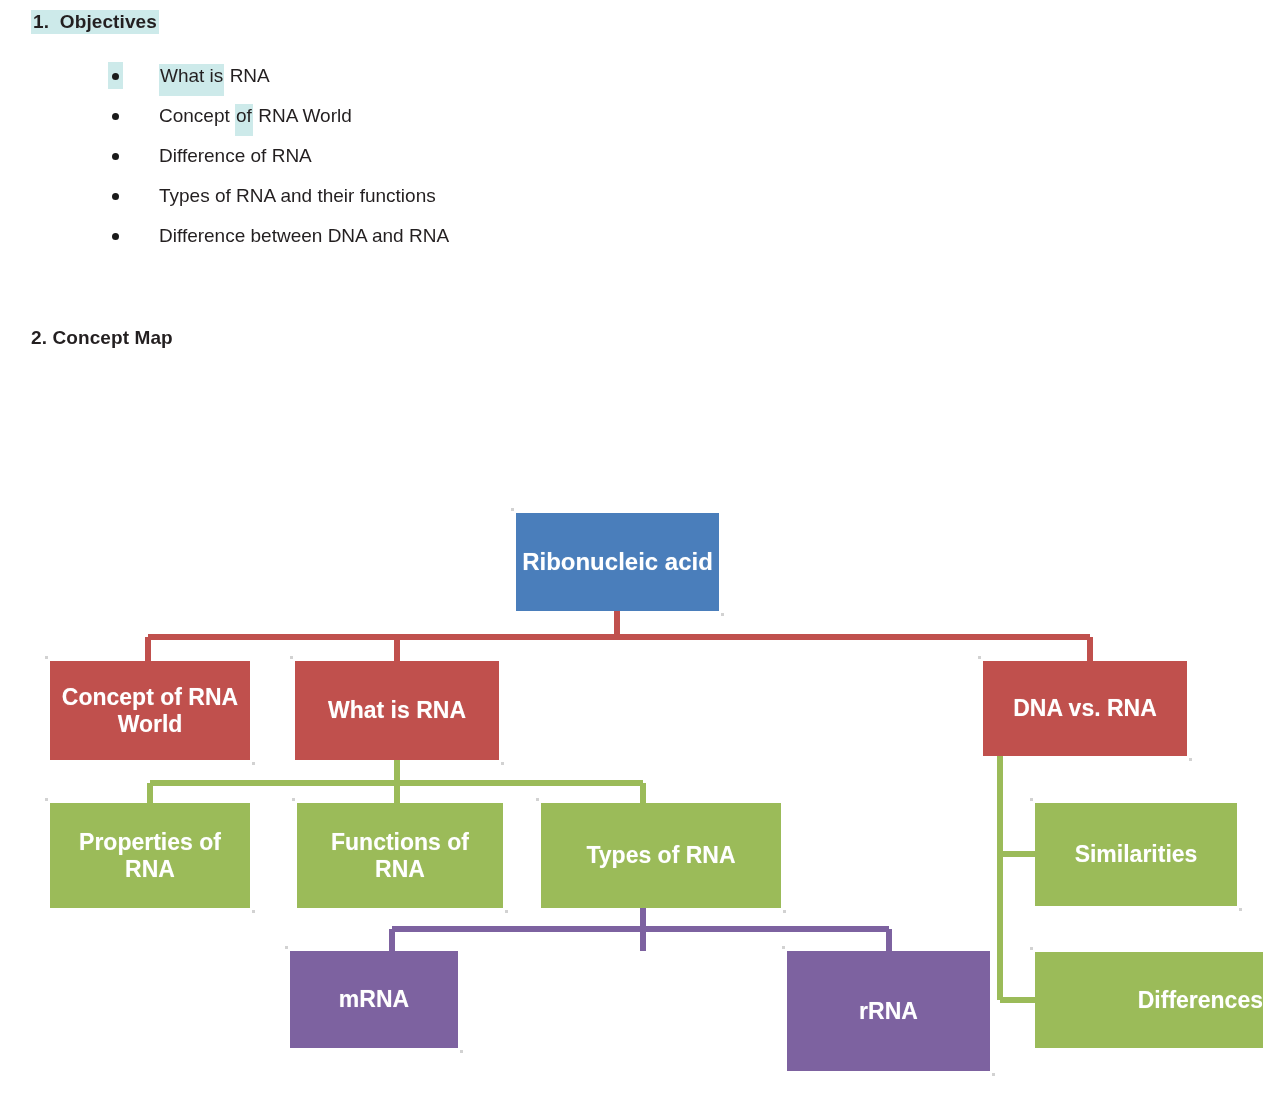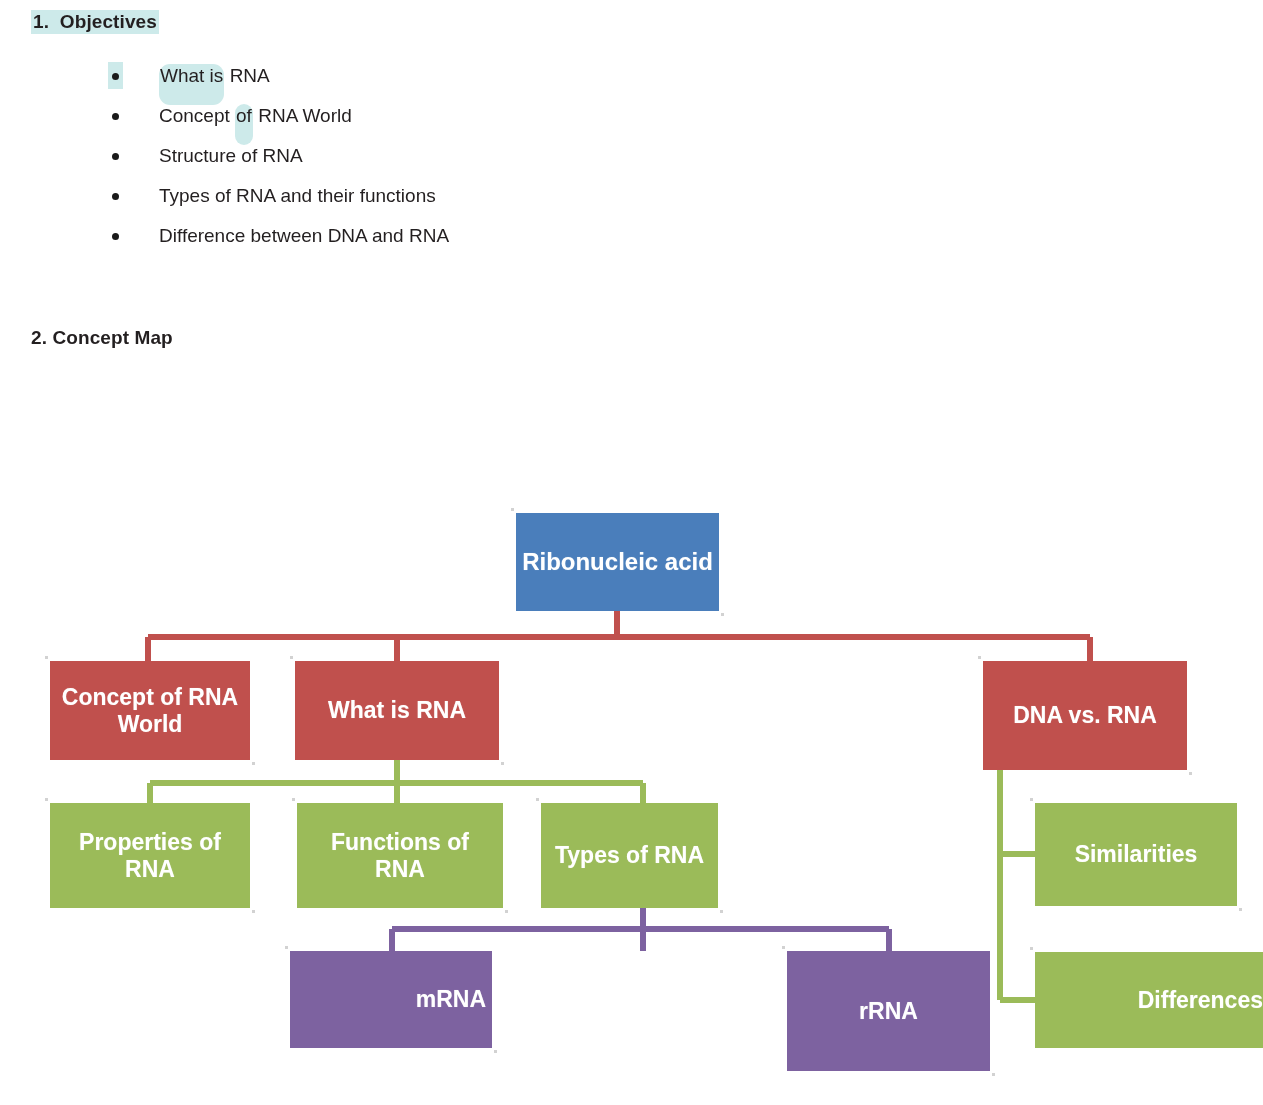--- a/index.html
+++ b/index.html
@@ -55,21 +55,21 @@
     background: #1a1a1a;
   }
   .bullet-list li.hl-dot .dot-bg {
     position: absolute;
     left: 0px;
     top: 6px;
     width: 15px;
     height: 27px;
     background: #cdeaea;
   }
-  .bullet-list .hl { background: #cdeaea; padding: 1px 1px 19px 1px; border-radius: 11px; }
+  .bullet-list .hl { background: #cdeaea; padding: 1px 1px 10px 1px; }
 
   
   #concept-map {
     position: absolute;
     left: 0;
     top: 0;
     width: 1263px;
     height: 1105px;
   }
   #connector-layer {
@@ -118,21 +118,21 @@
     <span class="dot-bg"></span>
     <span class="dot"></span>
     <span class="hl">What is</span><span> RNA</span>
   </li>
   <li>
     <span class="dot"></span>
     <span>Concept </span><span class="hl">of</span><span> RNA World</span>
   </li>
   <li>
     <span class="dot"></span>
-    <span>Structure of RNA</span>
+    <span>Difference of RNA</span>
   </li>
   <li>
     <span class="dot"></span>
     <span>Types of RNA and their functions</span>
   </li>
   <li>
     <span class="dot"></span>
     <span>Difference between DNA and RNA</span>
   </li>
 </ul>
@@ -179,45 +179,45 @@
   </div>
 
   <div class="node red" style="left:50px; top:661px; width:200px; height:99px; font-size:23px;">
     <span>Concept of RNA World</span>
   </div>
 
   <div class="node red" style="left:295px; top:661px; width:204px; height:99px; font-size:23px;">
     <span>What is RNA</span>
   </div>
 
-  <div class="node red" style="left:983px; top:661px; width:204px; height:109px; font-size:23px;">
+  <div class="node red" style="left:983px; top:661px; width:204px; height:95px; font-size:23px;">
     <span>DNA vs. RNA</span>
   </div>
 
   <div class="node green" style="left:50px; top:803px; width:200px; height:105px; font-size:23px;">
     <span>Properties of RNA</span>
   </div>
 
   <div class="node green" style="left:297px; top:803px; width:206px; height:105px; font-size:23px;">
     <span>Functions of RNA</span>
   </div>
 
-  <div class="node green" style="left:541px; top:803px; width:177px; height:105px; font-size:23px;">
+  <div class="node green" style="left:541px; top:803px; width:240px; height:105px; font-size:23px;">
     <span>Types of RNA</span>
   </div>
 
   <div class="node green" style="left:1035px; top:803px; width:202px; height:103px; font-size:23px;">
     <span>Similarities</span>
   </div>
 
   <div class="node green" style="left:1035px; top:952px; width:234px; height:96px; font-size:23px;justify-content:flex-end;">
     <span>Differences</span>
   </div>
 
-  <div class="node purple" style="left:290px; top:951px; width:202px; height:97px; font-size:23px;justify-content:flex-end;">
+  <div class="node purple" style="left:290px; top:951px; width:168px; height:97px; font-size:23px;">
     <span>mRNA</span>
   </div>
 
 
   <div class="node purple" style="left:787px; top:951px; width:203px; height:120px; font-size:23px;">
     <span>rRNA</span>
   </div>
 
 </div>
 

